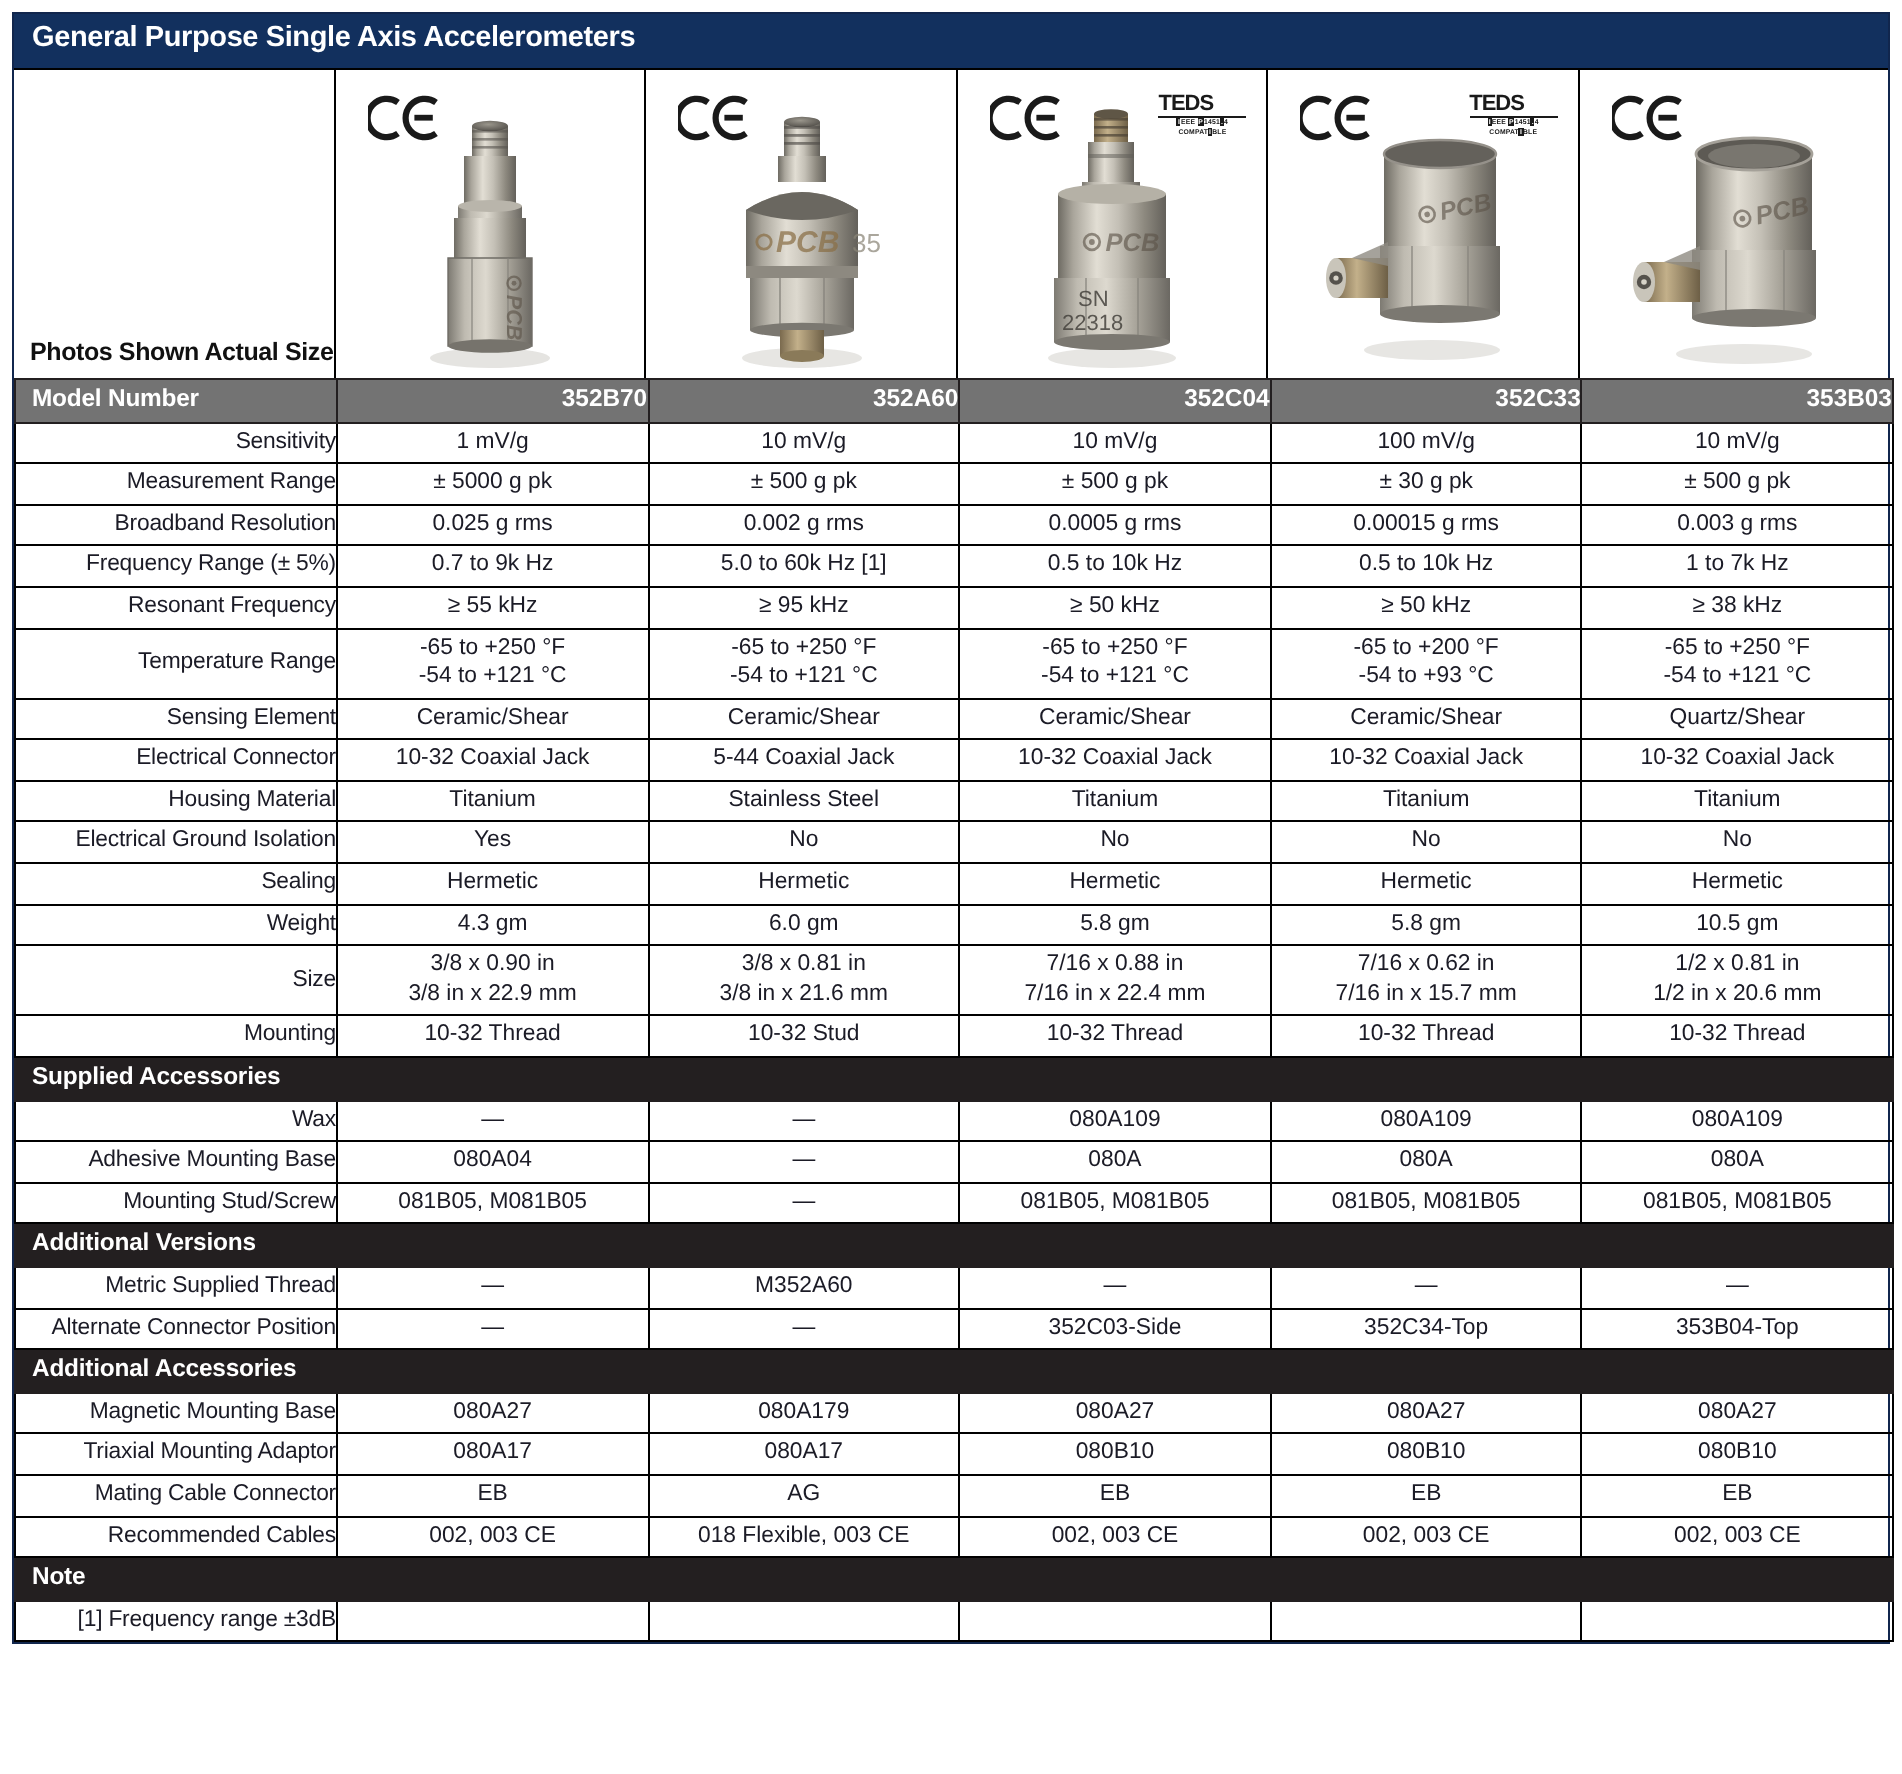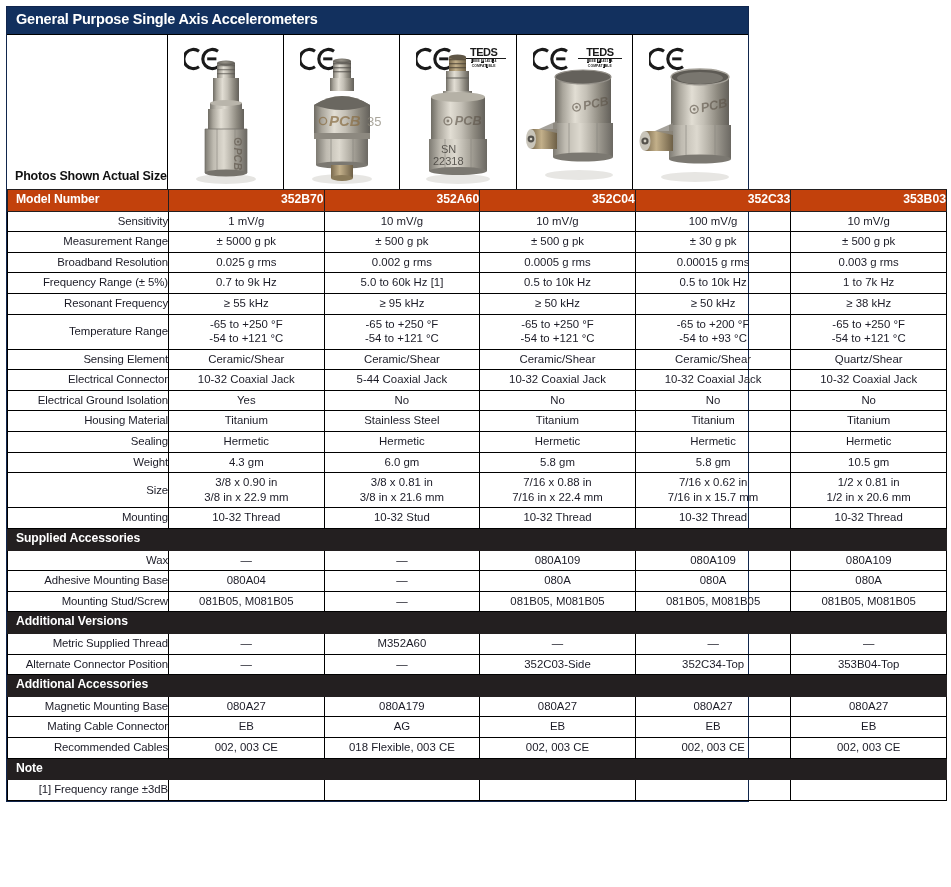--- a/index.html
+++ b/index.html
@@ -13,21 +13,21 @@
     font-family: "Liberation Sans", sans-serif;
     color: #1a1a1a;
     position: relative;
     overflow: hidden;
   }
 
   .sheet {
     position: absolute;
     left: 6px;
     top: 6px;
-    width: 743px;
+    width: 939px;
     border: 1px solid #11264d;
     box-sizing: border-box;
     background: #fff;
   }
 
   
   .title-bar {
     background: #12305e;
     color: #ffffff;
     font-size: 14.5px;
@@ -81,21 +81,21 @@
     position: absolute;
     right: 10px;
     top: 12px;
     width: 44px;
   }
   .teds-top {
     font-size: 11px;
     font-weight: bold;
     letter-spacing: -0.5px;
     color: #1a1a1a;
-    text-align: center;
+    text-align: left;
     line-height: 1;
     border-bottom: 1.5px solid #1a1a1a;
     padding-bottom: 0.5px;
   }
   .teds-sub {
     font-size: 3.4px;
     font-weight: bold;
     letter-spacing: 0.1px;
     color: #1a1a1a;
     text-align: center;
@@ -147,21 +147,21 @@
     text-align: left;
     padding-left: 8px;
     letter-spacing: -0.1px;
     border-left-color: #231f20;
     border-right-color: #231f20;
     border-top-color: #231f20;
     border-bottom-color: #231f20;
     margin-top: 20px;
   }
   table.spec tr.modelrow td {
-    background: #c2410c;
+    background: #737373;
     color: #ffffff;
     font-weight: bold;
     font-size: 12.2px;
     border-color: #231f20;
   }
   table.spec tr.modelrow td.lbl {
     text-align: left;
     padding-left: 8px;
   }
   table.spec tr.modelrow td.dat { text-align: right; }
@@ -557,36 +557,36 @@
         </tr>
         <tr>
           <td class="lbl">Electrical Connector</td>
           <td>10-32 Coaxial Jack</td>
           <td>5-44 Coaxial Jack</td>
           <td>10-32 Coaxial Jack</td>
           <td>10-32 Coaxial Jack</td>
           <td>10-32 Coaxial Jack</td>
         </tr>
         <tr>
+          <td class="lbl">Housing Material</td>
+          <td>Titanium</td>
+          <td>Stainless Steel</td>
+          <td>Titanium</td>
+          <td>Titanium</td>
+          <td>Titanium</td>
+        </tr>
+        <tr>
           <td class="lbl">Electrical Ground Isolation</td>
           <td>Yes</td>
           <td>No</td>
           <td>No</td>
           <td>No</td>
           <td>No</td>
         </tr>
         <tr>
-          <td class="lbl">Housing Material</td>
-          <td>Titanium</td>
-          <td>Stainless Steel</td>
-          <td>Titanium</td>
-          <td>Titanium</td>
-          <td>Titanium</td>
-        </tr>
-        <tr>
           <td class="lbl">Sealing</td>
           <td>Hermetic</td>
           <td>Hermetic</td>
           <td>Hermetic</td>
           <td>Hermetic</td>
           <td>Hermetic</td>
         </tr>
         <tr>
           <td class="lbl">Weight</td>
           <td>4.3 gm</td>
@@ -662,20 +662,28 @@
         </tr>
         <tr>
           <td class="lbl">Magnetic Mounting Base</td>
           <td>080A27</td>
           <td>080A179</td>
           <td>080A27</td>
           <td>080A27</td>
           <td>080A27</td>
         </tr>
         <tr>
+          <td class="lbl">Triaxial Mounting Adaptor</td>
+          <td>080A17</td>
+          <td>080A17</td>
+          <td>080B10</td>
+          <td>080B10</td>
+          <td>080B10</td>
+        </tr>
+        <tr>
           <td class="lbl">Mating Cable Connector</td>
           <td>EB</td>
           <td>AG</td>
           <td>EB</td>
           <td>EB</td>
           <td>EB</td>
         </tr>
         <tr>
           <td class="lbl">Recommended Cables</td>
           <td>002, 003 CE</td>

